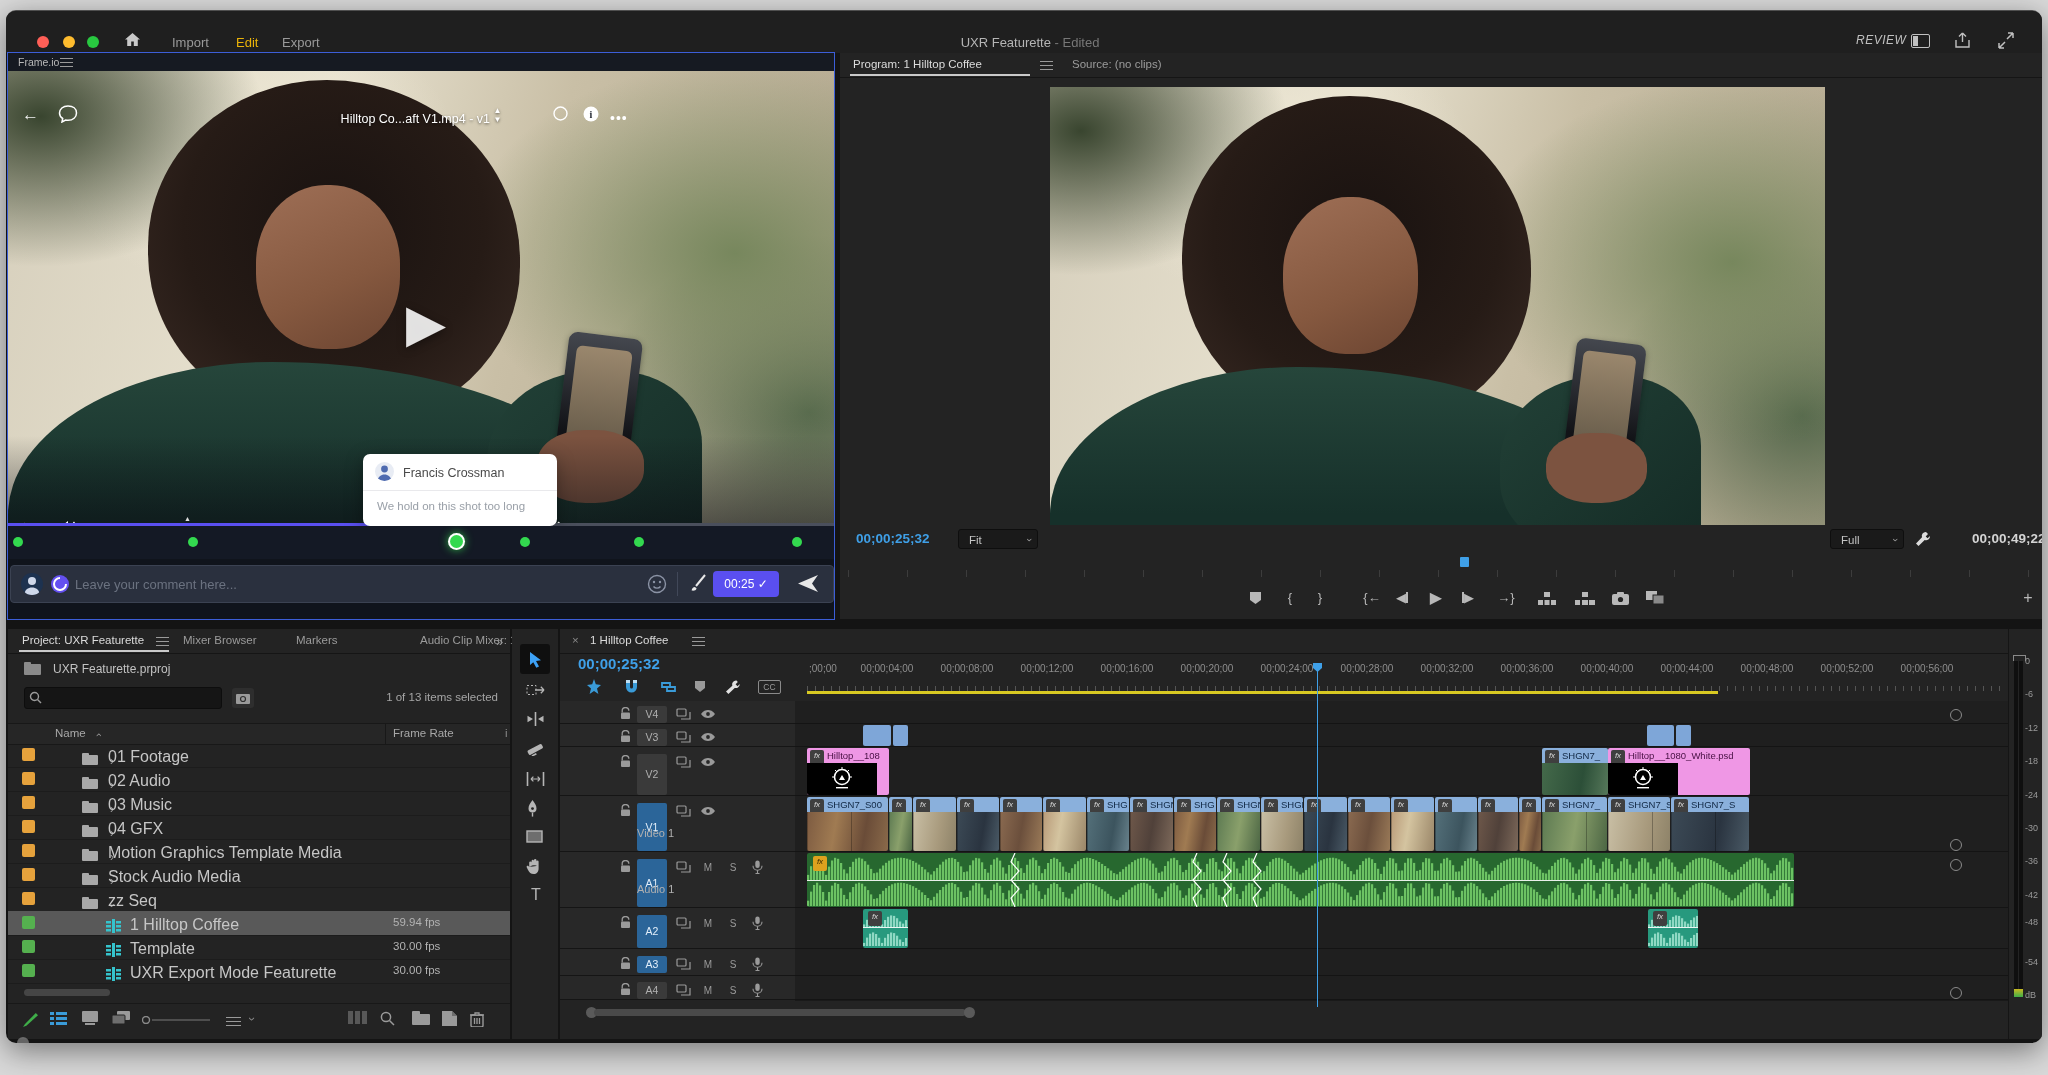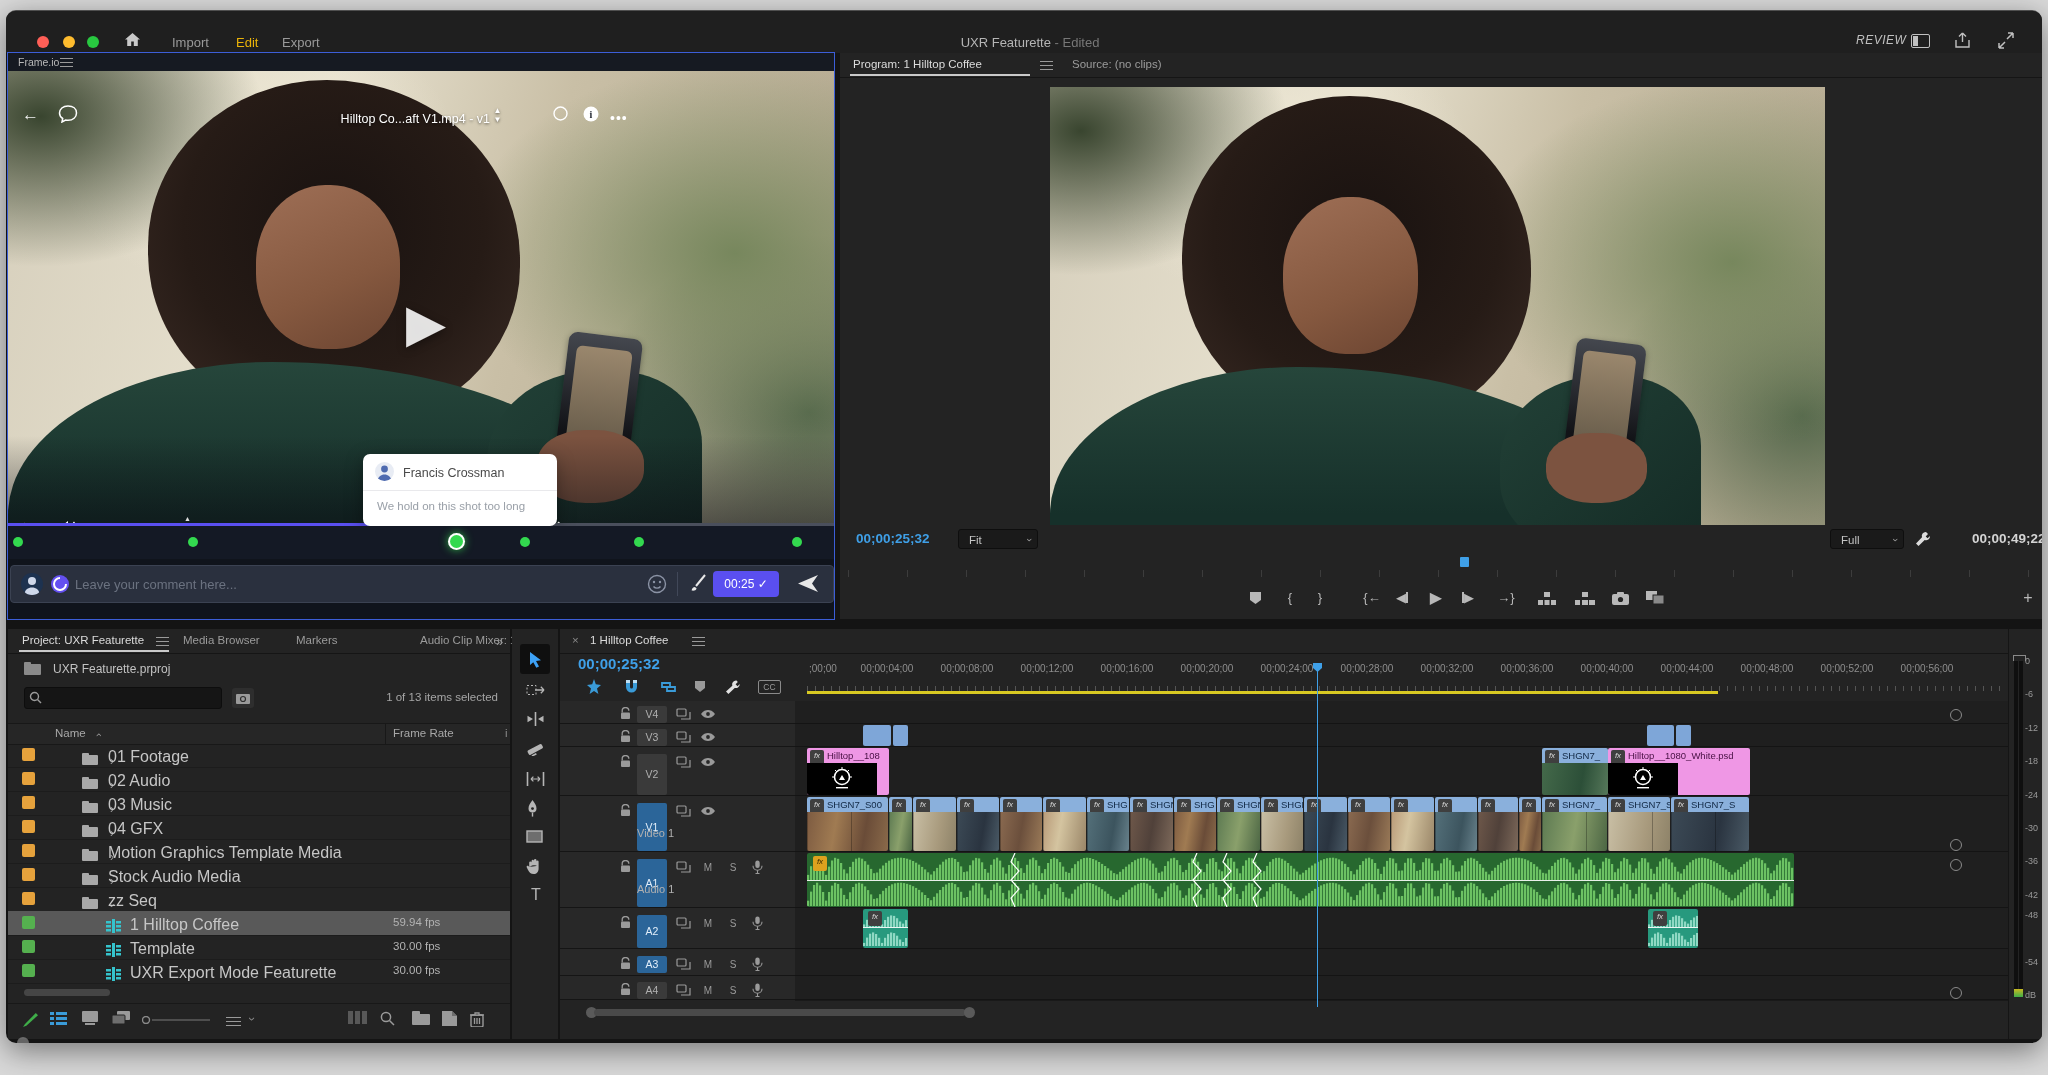--- a/index.html
+++ b/index.html
@@ -364,21 +364,21 @@
           </span>
       <span class="tbtn" style="left:1174px;font-size:16px;">+</span>
     </div>
   </div>
 
   <div class="panel proj">
     <div class="ptabs">
       <span class="ptab active" style="left:14px;">Project: UXR Featurette</span>
       <span class="hamb" style="position:absolute;left:148px;top:8px;"></span>
       <span class="ptab-ul" style="left:11px;width:150px;"></span>
-      <span class="ptab" style="left:175px;">Media Browser</span>
+      <span class="ptab" style="left:175px;">Mixer Browser</span>
       <span class="ptab" style="left:288px;">Markers</span>
       <span class="ptab" style="left:364px;margin-left:48px;">Audio Clip Mixer: 1 H</span>
       <span class="ptab" style="left:488px;font-size:13px;">»</span>
     </div>
     <span class="abs" style="left:16px;top:33px;">
           <svg width="17" height="13">
             <rect x="0" y="2" width="17" height="11" rx="1" fill="#8a8a8a"></rect>
             <rect x="0" y="0" width="7" height="4" rx="1" fill="#8a8a8a"></rect>
           </svg>
         </span>
@@ -1778,21 +1778,21 @@
       <span class="abs" style="left:4px;top:26px;width:11px;height:5px;border:1px solid #8a8a8a;border-bottom:none;"></span>
       <div id="meter-labels">
             <span class="mlabel" style="top: 27px;">0</span>
             <span class="mlabel" style="top: 60.4px;">-6</span>
             <span class="mlabel" style="top: 93.8px;">-12</span>
             <span class="mlabel" style="top: 127.2px;">-18</span>
             <span class="mlabel" style="top: 160.6px;">-24</span>
             <span class="mlabel" style="top: 194px;">-30</span>
             <span class="mlabel" style="top: 227.4px;">-36</span>
             <span class="mlabel" style="top: 260.8px;">-42</span>
-            <span class="mlabel" style="top: 281px;">-48</span>
+            <span class="mlabel" style="top: 288px;">-48</span>
             <span class="mlabel" style="top: 327.6px;">-54</span>
             <span class="mlabel" style="top: 361px;">dB</span>
           </div>
     </div>
     <span class="scirc" style="top:80px;"></span>
     <span class="scirc" style="top:210px;"></span>
     <span class="scirc" style="top:230px;"></span>
     <span class="scirc" style="top:358px;"></span>
     <span class="knob" style="left:26px;"></span>
     <div class="tl-hscroll"></div>

